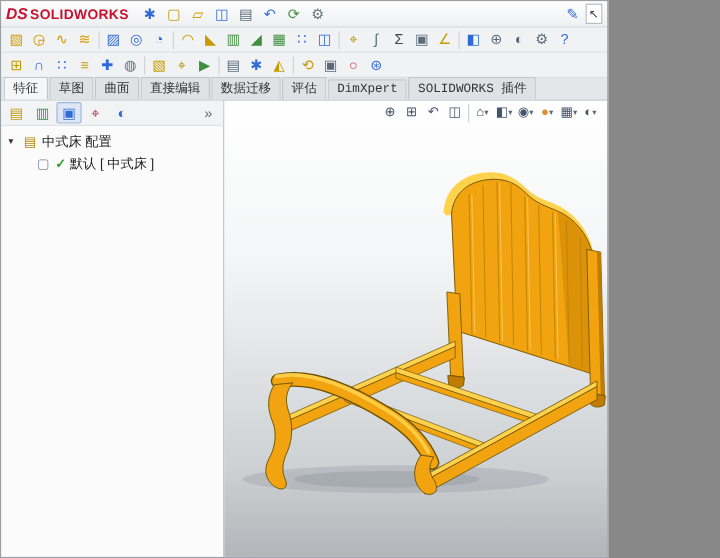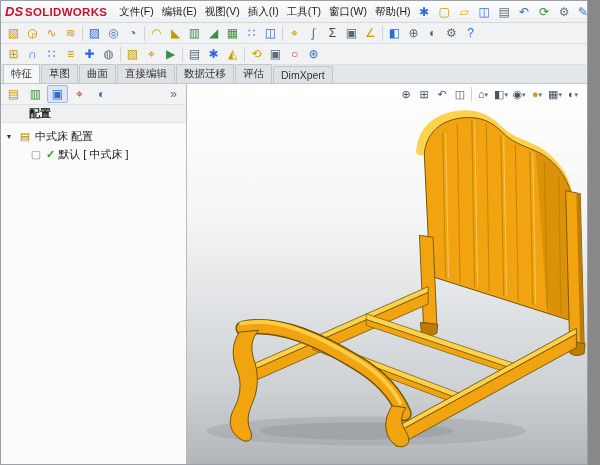--- a/index.html
+++ b/index.html
@@ -1,17 +1,17 @@
 <!DOCTYPE html>
 <html style="--bed-main: #F2A410; --bed-light: #FFD24D; --bed-dark: #C07C00; --bed-outline: #6B5200;"><head>
 <meta charset="utf-8">
 <style>
   * { box-sizing: border-box; margin: 0; padding: 0; }
   body { font-family: "Liberation Sans", sans-serif; background: #888; }
-  .window { width: 588px; height: 465px; background: #eceef0; font-size: 11px; color: #222;
+  .window { width: 507px; height: 465px; background: #eceef0; font-size: 11px; color: #222;
             overflow: hidden; position: relative; border: 1px solid #9aa0a6; }
 
   
   .menubar { height: 22px; display: flex; align-items: center; padding: 0 4px;
              background: linear-gradient(#fdfdfd,#eef0f2); border-bottom: 1px solid #d5d8db; }
   .logo { display: flex; align-items: baseline; margin-right: 8px; white-space: nowrap; }
   .logo-ds { color: #c8102e; font-weight: bold; font-style: italic; font-size: 13px; margin-right: 2px; }
   .logo-text { color: #c8102e; font-weight: bold; font-size: 11.5px; letter-spacing: .3px; }
   .menu-item { padding: 2px 4px; font-size: 10.5px; white-space: nowrap; cursor: default; }
   .quickbar, .menubar-right { display: flex; align-items: center; gap: 1px; }
@@ -25,21 +25,21 @@
 
   
   .toolbar { height: 21px; display: flex; align-items: center; padding: 0 3px;
              background: #f1f2f4; border-bottom: 1px solid #dcdfe2; }
 
   
   .tabsrow { height: 19px; display: flex; align-items: flex-end; background: #e4e7ea;
              border-bottom: 1px solid #c4c8cc; padding-left: 2px; }
   .tab { padding: 2px 7px; font-size: 10.5px; border: 1px solid #c2c6ca; border-bottom: none;
          background: #dfe2e5; margin-right: 1px; border-radius: 2px 2px 0 0; color: #333;
-         white-space: nowrap; cursor: default; }
+         white-space: nowrap; cursor: default; font-family: Liberation Mono, monospace; }
   .tab.active { background: #f5f6f7; }
 
   
   .main { display: flex; height: 382px; }
   .panel { width: 186px; background: #fbfbfc; border-right: 1px solid #b7bbbf;
            display: flex; flex-direction: column; flex: none; }
   .panel-tabs { height: 21px; display: flex; align-items: center; padding: 1px 2px;
                 background: #f2f3f5; border-bottom: 1px solid #e0e3e6; gap: 1px; }
   .panel-tabs .tbicon { width: 21px; height: 18px; }
   .panel-tabs .tbicon.active { background: #dce6f5; border: 1px solid #9fb8dc; }
@@ -63,29 +63,20 @@
 </head>
 <body>
 
 <div class="window">
 
   <div class="menubar">
     <div class="logo">
       <span class="logo-ds">DS</span>
       <span class="logo-text">SOLIDWORKS</span>
     </div>
-    <div id="menus" style="display:flex;">
-        <div class="menu-item">文件(F)</div>
-        <div class="menu-item">编辑(E)</div>
-        <div class="menu-item">视图(V)</div>
-        <div class="menu-item">插入(I)</div>
-        <div class="menu-item">工具(T)</div>
-        <div class="menu-item">窗口(W)</div>
-        <div class="menu-item">帮助(H)</div>
-      </div>
     <div id="quickbar" class="quickbar">
         <div class="tbicon">
           <span class="glyph" style="color: rgb(47, 107, 216);">✱</span>
         </div>
         <div class="tbicon">
           <span class="glyph" style="color: rgb(200, 154, 0);">▢</span>
         </div>
         <div class="tbicon">
           <span class="glyph" style="color: rgb(216, 160, 0);">▱</span>
         </div>
@@ -251,20 +242,21 @@
     </div>
 
   <div id="tabsrow" class="tabsrow">
       <div class="tab active">特征</div>
       <div class="tab">草图</div>
       <div class="tab">曲面</div>
       <div class="tab">直接编辑</div>
       <div class="tab">数据迁移</div>
       <div class="tab">评估</div>
       <div class="tab">DimXpert</div>
+      <div class="tab">SOLIDWORKS 插件</div>
     </div>
 
   <div class="main">
 
     <div class="panel">
       <div id="paneltabs" class="panel-tabs">
           <div class="tbicon">
             <span class="glyph" style="color: rgb(200, 154, 0);">▤</span>
           </div>
           <div class="tbicon">
@@ -274,23 +266,20 @@
             <span class="glyph" style="color: rgb(47, 107, 216);">▣</span>
           </div>
           <div class="tbicon">
             <span class="glyph" style="color: rgb(196, 60, 60);">⌖</span>
           </div>
           <div class="tbicon">
             <span class="glyph" style="color: rgb(47, 107, 216);">◐</span>
           </div>
           <div class="tbicon overflow">»</div>
         </div>
-      <div class="panel-header">
-        <span>配置</span>
-      </div>
       <div class="tree">
         <div class="tree-row">
           <span class="tree-caret">▼</span>
           <span class="tree-icon" style="color:#b8860b">▤</span>
           <span>中式床 配置</span>
         </div>
         <div class="tree-row child">
           <span class="tree-icon" style="color:#7a8aa0">▢</span>
           <span class="check">✓</span>
           <span>默认 [ 中式床 ]</span>

